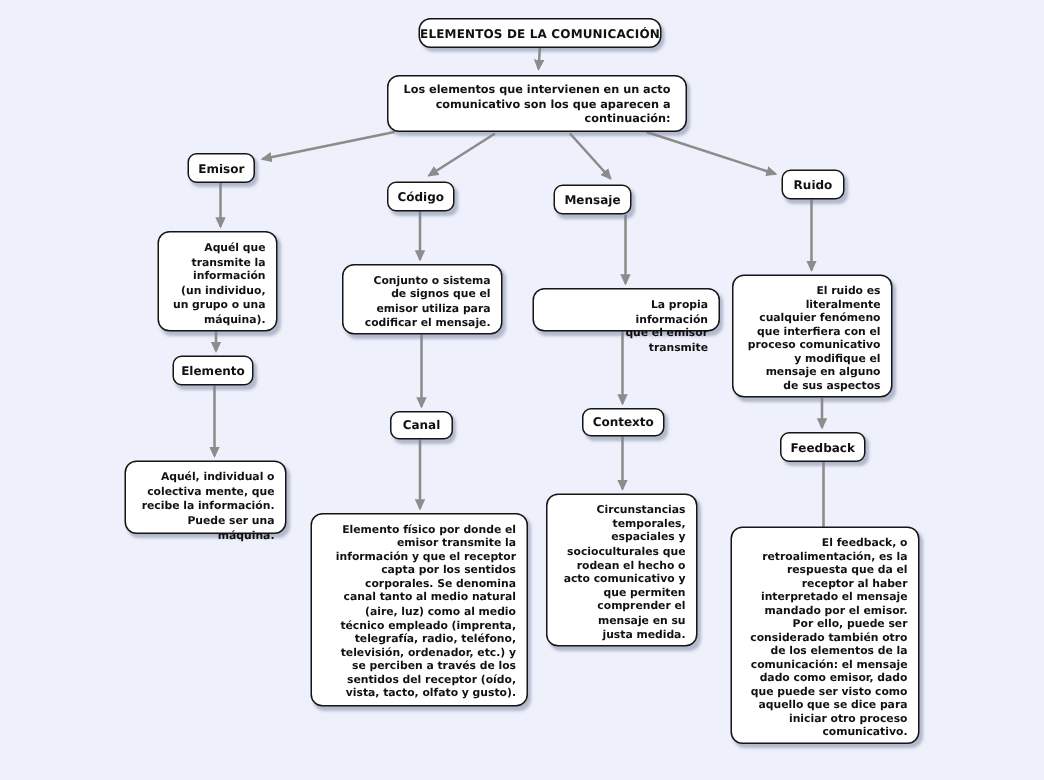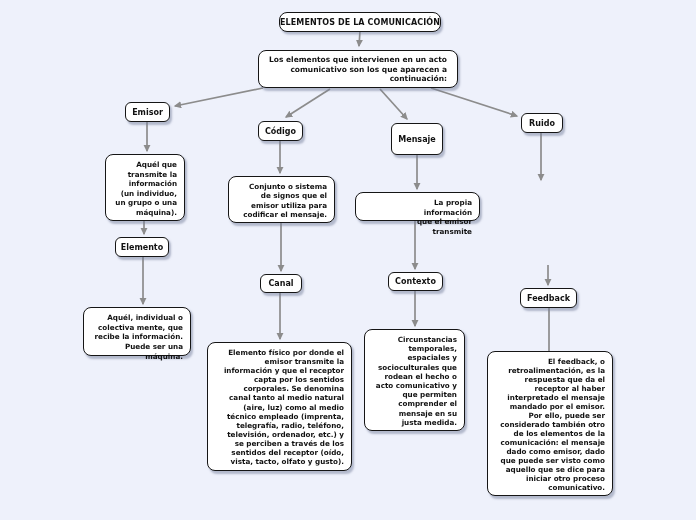--- a/index.html
+++ b/index.html
@@ -83,21 +83,21 @@
   </svg>
 
   <div class="box big title" style="left:279px;top:12px;width:162px;height:20px;">ELEMENTOS DE LA COMUNICACIÓN</div>
 
   <div class="box big intro" style="left:258px;top:50px;width:200px;height:38px;">Los elementos que intervienen en un acto
 comunicativo son los que aparecen a
 continuación:</div>
 
   <div class="box node" style="left:125px;top:102px;width:45px;height:20px;text-align:right;">Emisor</div>
   <div class="box node" style="left:258px;top:121px;width:45px;height:20px;">Código</div>
-  <div class="box node" style="left:391px;top:123px;width:52px;height:32px;">Mensaje</div>
+  <div class="box node" style="left:369px;top:123px;width:52px;height:20px;">Mensaje</div>
   <div class="box node" style="left:521px;top:113px;width:42px;height:20px;">Ruido</div>
 
   <div class="box big desc" style="left:105px;top:154px;width:80px;height:67px;line-height:9.5px;">Aquél que
 transmite la
 información
 (un individuo,
 un grupo o una
 máquina).</div>
   <div class="box node" style="left:115px;top:237px;width:54px;height:20px;">Elemento</div>
   <div class="box big desc" style="left:83px;top:307px;width:108px;height:49px;line-height:9.7px;">Aquél, individual o
@@ -131,20 +131,28 @@
 temporales,
 espaciales y
 socioculturales que
 rodean el hecho o
 acto comunicativo y
 que permiten
 comprender el
 mensaje en su
 justa medida.</div>
 
+  <div class="box big desc" style="left:488px;top:183px;width:107px;height:82px;line-height:9.0px;">El ruido es
+literalmente
+cualquier fenómeno
+que interfiera con el
+proceso comunicativo
+y modifique el
+mensaje en alguno
+de sus aspectos</div>
   <div class="box node" style="left:520px;top:288px;width:57px;height:20px;">Feedback</div>
   <div class="box big desc" style="left:487px;top:351px;width:126px;height:145px;line-height:9.0px;">El feedback, o
 retroalimentación, es la
 respuesta que da el
 receptor al haber
 interpretado el mensaje
 mandado por el emisor.
 Por ello, puede ser
 considerado también otro
 de los elementos de la

